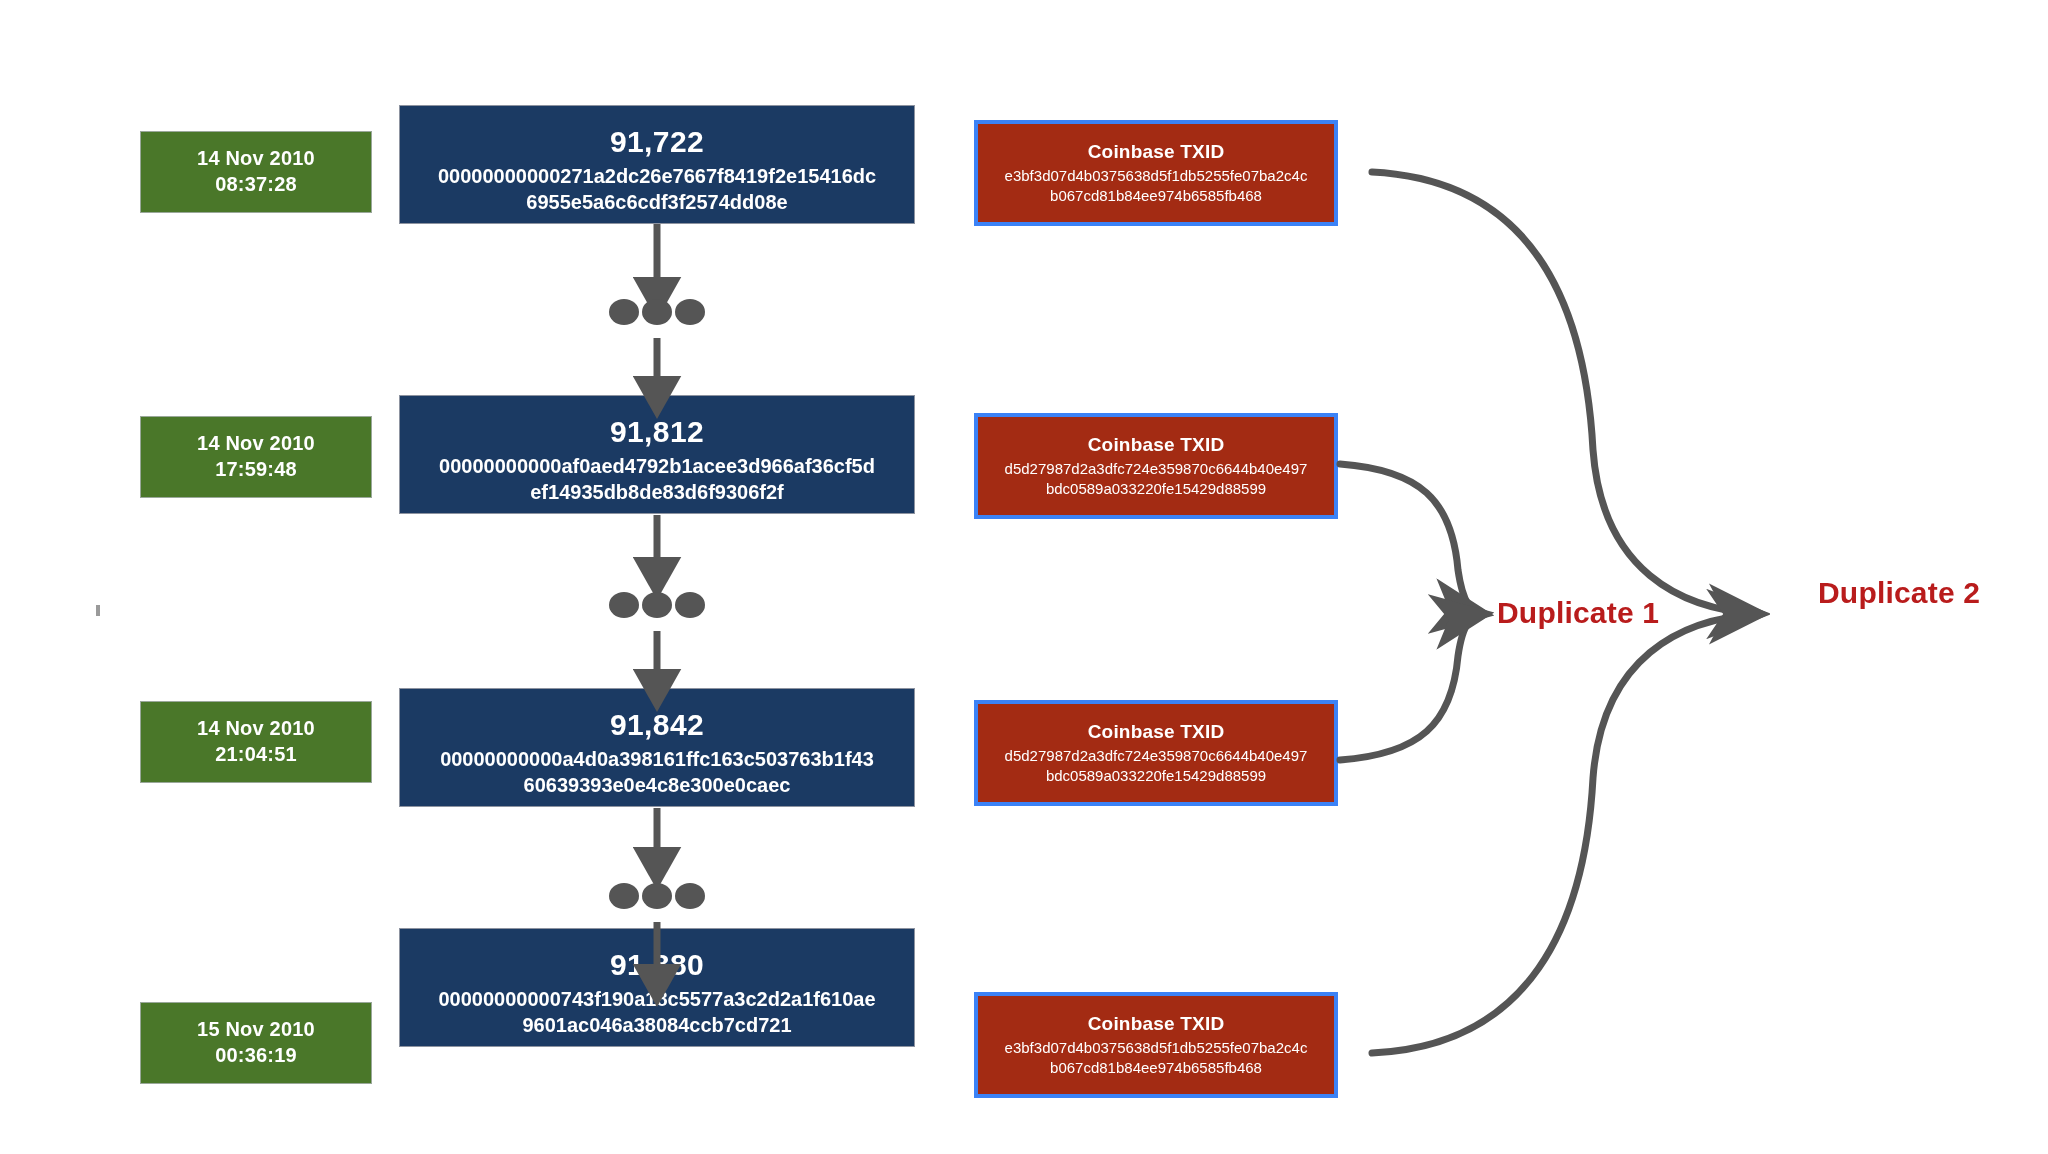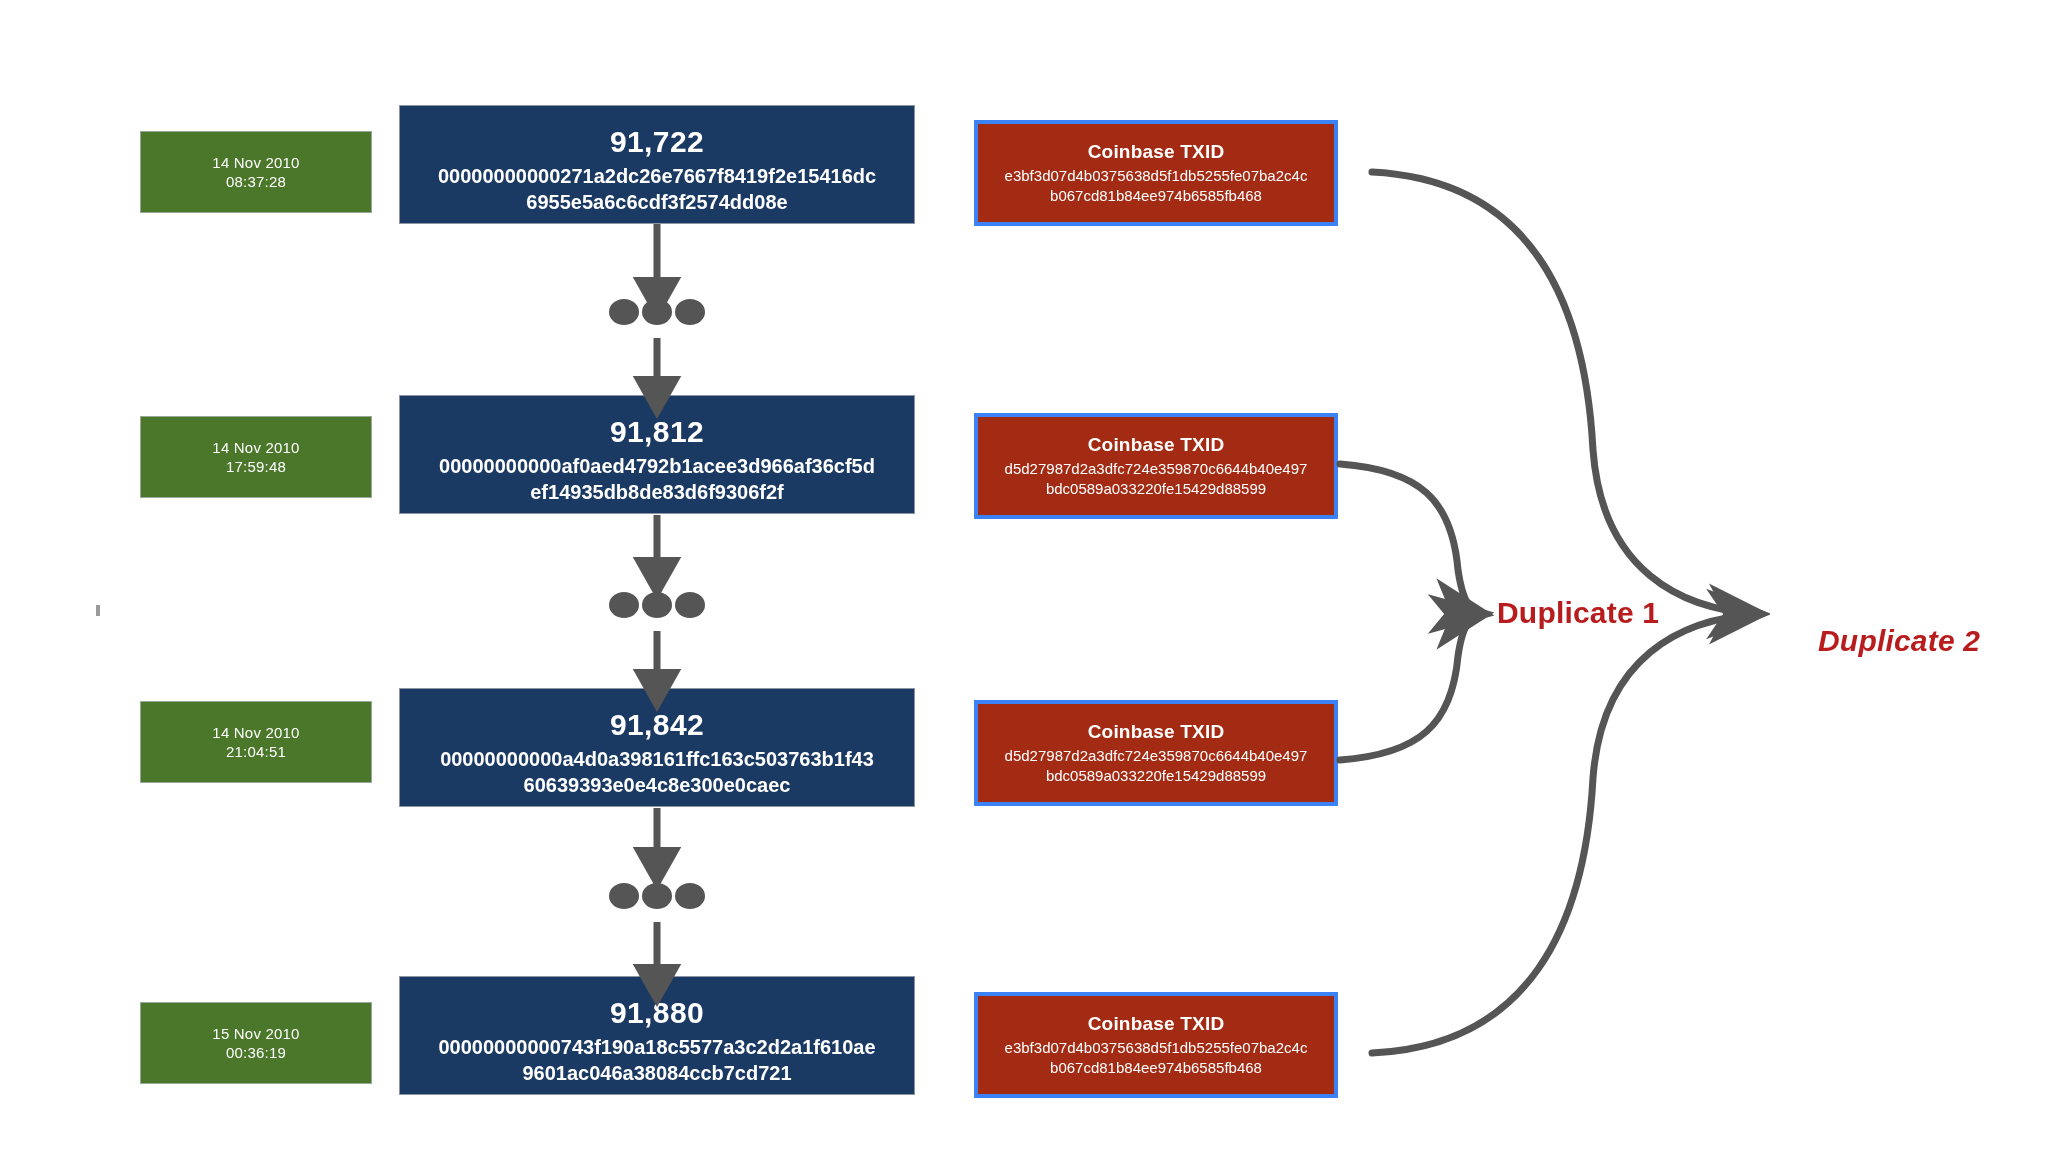--- a/index.html
+++ b/index.html
@@ -31,22 +31,22 @@
   }
 
   .time-box {
     width: 232px;
     height: 82px;
     background: #4A7729;
     border: 1px solid #9aa89a;
     line-height: 1.28;
   }
   .time-box .tline {
-    font-size: 15px;
-    font-weight: normal;
+    font-size: 20px;
+    font-weight: bold;
     letter-spacing: .2px;
   }
 
   .block-box {
     width: 516px;
     height: 119px;
     background: #1B3A63;
     border: 1px solid #8d93a0;
     padding: 6px 10px 8px 10px;
     justify-content: flex-end;
@@ -154,21 +154,21 @@
     <div class="hash">00000000000271a2dc26e7667f8419f2e15416dc6955e5a6c6cdf3f2574dd08e</div>
   </div>
   <div class="box block-box" style="left:399px; top:395px;">
     <div class="height">91,812</div>
     <div class="hash">00000000000af0aed4792b1acee3d966af36cf5def14935db8de83d6f9306f2f</div>
   </div>
   <div class="box block-box" style="left:399px; top:688px;">
     <div class="height">91,842</div>
     <div class="hash">00000000000a4d0a398161ffc163c503763b1f4360639393e0e4c8e300e0caec</div>
   </div>
-  <div class="box block-box" style="left:399px; top:976px;">
+  <div class="box block-box" style="left:399px; top:928px;">
     <div class="height">91,880</div>
     <div class="hash">00000000000743f190a18c5577a3c2d2a1f610ae9601ac046a38084ccb7cd721</div>
   </div>
 
   <div class="box tx-box" style="left:974px; top:120px;">
     <div class="tx-title">Coinbase TXID</div>
     <div class="tx-hash">e3bf3d07d4b0375638d5f1db5255fe07ba2c4cb067cd81b84ee974b6585fb468</div>
   </div>
   <div class="box tx-box" style="left:974px; top:413px;">
     <div class="tx-title">Coinbase TXID</div>
@@ -237,17 +237,17 @@
     <path d="M 1340,464 C 1420,470 1452,500 1458,570 C 1463,604 1471,612 1484,614" fill="none" stroke="#555555" stroke-width="7" stroke-linecap="round" marker-end="url(#curvehead)"></path>
 
     <path d="M 1340,760 C 1420,754 1452,724 1458,656 C 1463,622 1471,616 1484,614" fill="none" stroke="#555555" stroke-width="7" stroke-linecap="round" marker-end="url(#curvehead)"></path>
 
     <path d="M 1372,172 C 1530,180 1585,300 1593,450 C 1602,570 1680,610 1760,614" fill="none" stroke="#555555" stroke-width="7" stroke-linecap="round" marker-end="url(#curvehead)"></path>
 
     <path d="M 1372,1053 C 1530,1046 1585,925 1593,778 C 1602,658 1680,618 1760,614" fill="none" stroke="#555555" stroke-width="7" stroke-linecap="round" marker-end="url(#curvehead)"></path>
   </svg>
 
   <div class="dup-label" style="left:1497px; top:596px;">Duplicate 1</div>
-  <div class="dup-label" style="left:1818px; top:624px;font-style:italic;">Duplicate 2</div>
+  <div class="dup-label" style="left:1818px; top:576px;">Duplicate 2</div>
 
   <div class="artifact" style="left:96px; top:605px;"></div>
 
 </div>
 
 </body></html>

